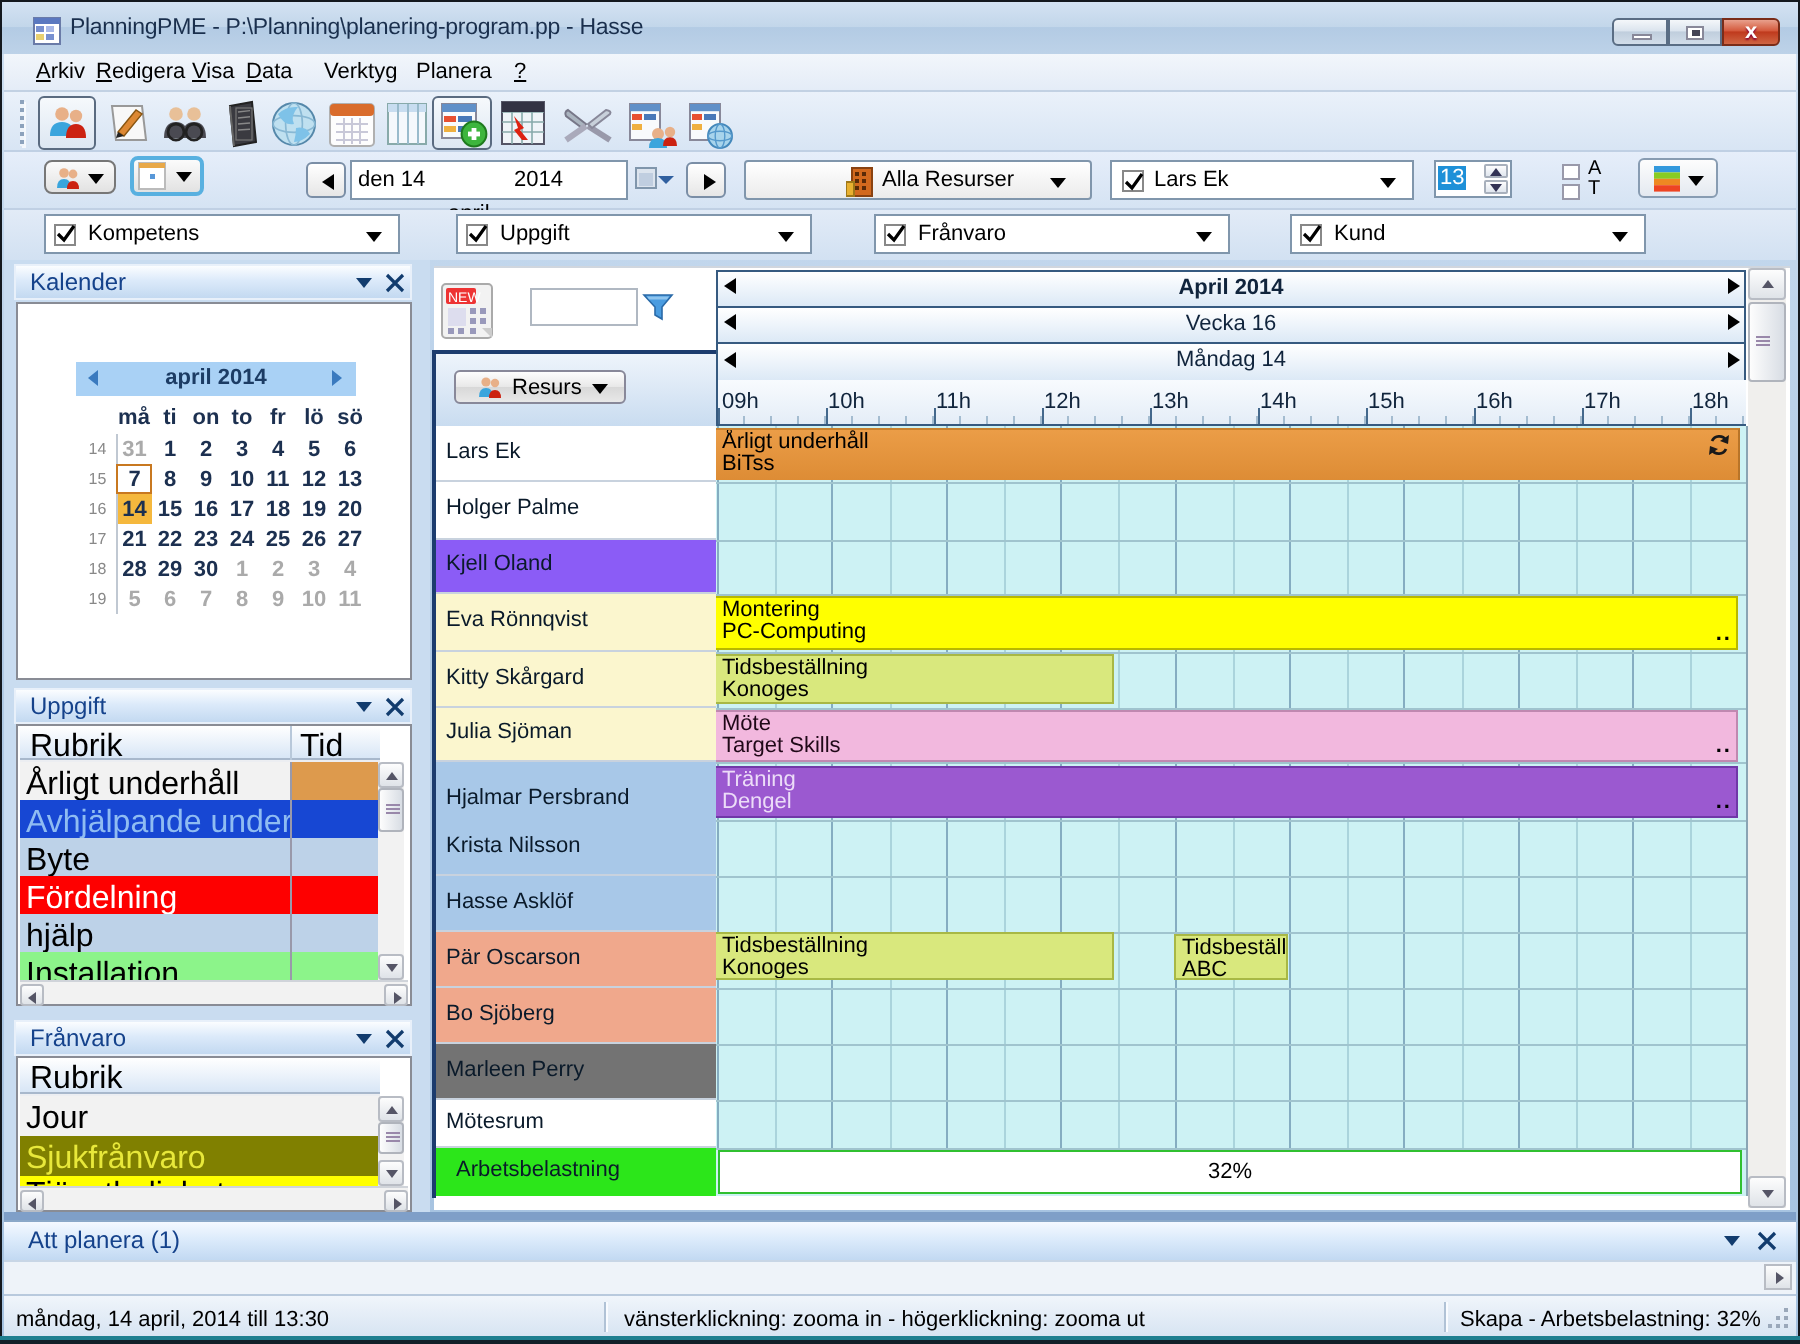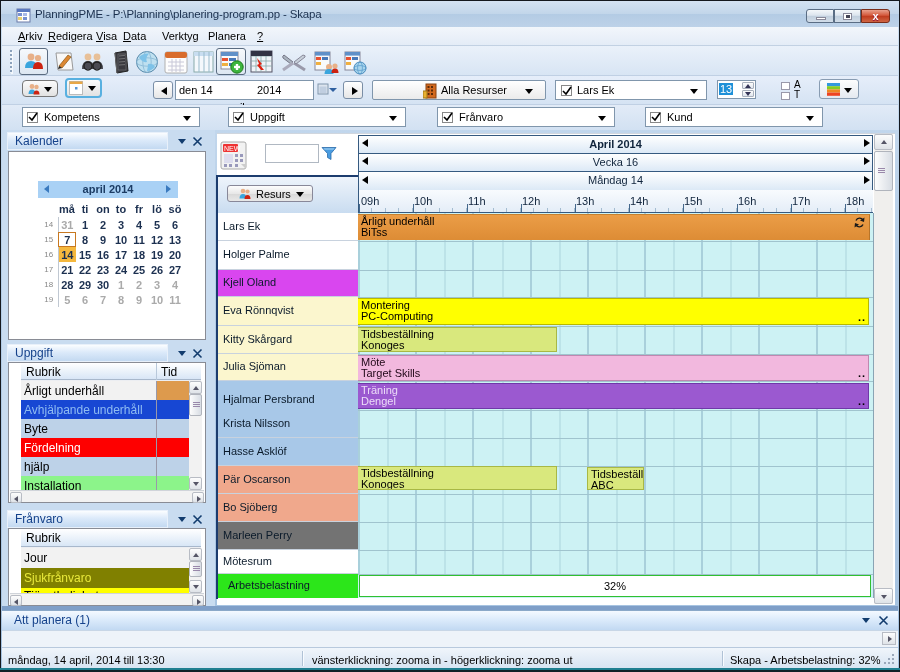--- a/index.html
+++ b/index.html
@@ -25,42 +25,42 @@
 .mi { position:absolute; top:3px; color:#000; }
 
 #tb1 { left:2px; top:46px; width:896px; height:30px; background:linear-gradient(#eaf1fa,#d8e5f4); border-bottom:1px solid #c0d0e4; }
 #tb2 { left:2px; top:76px; width:896px; height:29px; background:linear-gradient(#e6eefa,#d5e3f3); border-bottom:1px solid #c0d0e4;}
 #tb3 { left:2px; top:105px; width:896px; height:25px; background:linear-gradient(#e2ebf7,#d2e1f2); }
 .tbtn { position:absolute; border:1px solid #7a8ea6; border-radius:3px; background:linear-gradient(#ffffff,#e6e6e6); }
 .combo { position:absolute; background:#fff; border:1px solid #8096ac; }
 .cb { position:absolute; width:11px; height:11px; background:#fff; border:1px solid #888; }
 
 #sidebar { left:2px; top:130px; width:213px; height:478px; background:#c9dcf0; }
-.ptitle { position:absolute; left:7px; width:161px; height:18px;
+.ptitle { position:absolute; left:7px; width:199px; height:18px;
   background:linear-gradient(#fbfdff, #dceafa 45%, #c3d9f1 100%);
   border:1px solid #e8f0fa; color:#15428b; font-size:12px; line-height:17px; padding-left:7px; }
 .pbox { position:absolute; left:8px; width:198px; background:#fff; border:1px solid #898c95; }
 
 #main { left:217px; top:133px; width:678px; height:472px; background:#fff; border-top:1px solid #d0d6de; }
 
 #attbar { left:2px; top:610px; width:896px; height:20px;
   background:linear-gradient(#f4f9ff, #dcebfb 45%, #c2d9f2 100%); border-top:1px solid #8aa8c8;
   color:#15428b; font-size:12px; line-height:19px; padding-left:12px; }
 #attstrip { left:2px; top:630px; width:896px; height:17px; background:#eef3f9; border-top:1px solid #c8d6e6;}
 #statusbar { left:2px; top:647px; width:896px; height:21px;
   background:linear-gradient(#f0f5fb,#d7e4f2); border-top:1px solid #b8c9dd; color:#000; }
 
 #caltab td { width:18px; height:15px; text-align:center; padding:0; font-weight:bold; }
 #caltab td.wk { font-size:8px; color:#888; border-right:1px solid #c0c8d2; width:14px; font-weight:normal; }
 #caltab tr.dh td { height:17px; color:#1c3050; border-right:none; }
 #caltab td.gy { color:#aaa; }
 #d7 { outline:1px solid #c87820; outline-offset:-1px; }
 #d14 { background:#f5b83d; }
 
-.trow { position:absolute; left:12px; width:180px; font-size:12px; box-shadow:0 1px 0 #eceef2; }
+.trow { position:absolute; left:1px; width:180px; font-size:16px; box-shadow:0 1px 0 #eceef2; }
 .trow .rt { position:absolute; left:3px; top:3px; white-space:nowrap; }
 .tidc { position:absolute; left:135px; top:0; width:45px; height:100%; border-left:1px solid #99a; }
 .vsb { position:absolute; right:3px; width:13px; background:#f2f2f2; }
 .sbtn { position:absolute; width:13px; height:13px; background:linear-gradient(#fdfdfd,#dfe3e8); border:1px solid #b8bcc4; border-radius:2px; }
 .sthumb { position:absolute; left:0; width:13px; background:linear-gradient(90deg,#fdfdfd,#d8dde4); border:1px solid #b0b4bc; border-radius:2px; }
 .sthumb:after { content:""; position:absolute; left:3px; top:50%; margin-top:-3px; width:7px; height:1px; background:#98a; box-shadow:0 2px 0 #98a, 0 4px 0 #98a; }
 .hsb { position:absolute; left:1px; width:194px; height:12px; background:#f2f2f2; border-top:1px solid #d0d4da; }
 .hsb .sbtn { width:12px; height:11px; }
 .tri-up { position:absolute; left:3px; top:4px; width:0; height:0; border-left:3.5px solid transparent; border-right:3.5px solid transparent; border-bottom:4.5px solid #556; }
 .tri-dn { position:absolute; left:3px; top:4px; width:0; height:0; border-left:3.5px solid transparent; border-right:3.5px solid transparent; border-top:4.5px solid #556; }
@@ -84,21 +84,21 @@
 </style>
 </head>
 <body>
 <div id="frame" class="abs"></div>
 <div class="abs" style="left:0;top:0;width:900px;height:1px;background:#14181e;z-index:50;"></div>
 <div class="abs" style="left:0;top:0;width:1px;height:672px;background:#14181e;z-index:50;"></div>
 <div class="abs" style="left:899px;top:0;width:1px;height:672px;background:#14181e;z-index:50;"></div>
 <div class="abs" style="left:0;top:668px;width:900px;height:2px;background:#1f7f90;z-index:50;"></div>
 <div class="abs" style="left:0;top:670px;width:900px;height:2px;background:#122028;z-index:50;"></div>
 <div id="titlebar" class="abs"></div>
-<div id="titletext" class="abs">PlanningPME - P:\Planning\planering-program.pp - Skapa</div>
+<div id="titletext" class="abs">PlanningPME - P:\Planning\planering-program.pp - Hasse</div>
 <svg class="abs" style="left:16px;top:8px" width="16" height="16">
     <rect x="1" y="1" width="13" height="13" fill="#fff" stroke="#6a7ba8"></rect>
     <rect x="1" y="1" width="13" height="3" fill="#5a78c0"></rect>
     <rect x="2" y="5" width="4" height="3" fill="#7890d0"></rect>
     <rect x="7" y="5" width="4" height="3" fill="#a8b8e8"></rect>
     <rect x="2" y="9" width="4" height="3" fill="#e8d070"></rect>
     <rect x="7" y="9" width="4" height="3" fill="#7890d0"></rect>
   </svg>
 <div id="btnmin" class="abs winbtn">
     <div style="position:absolute;left:9px;top:7px;width:10px;height:3px;background:#fff;border:1px solid #889;"></div>
@@ -587,21 +587,21 @@
     <span class="rlb" style="left:487px;">18h</span>
 </div>
 
 <div id="names" class="abs" style="left:218px;top:213px;width:140px;height:385px;border-right:1px solid #365a80;">
  <div class="nrow" style="top:0;height:28px;background:#fff;">
       <span>Lars Ek</span>
     </div>
  <div class="nrow" style="top:28px;height:29px;background:#fff;">
       <span>Holger Palme</span>
     </div>
- <div class="nrow" style="top:57px;height:27px;background:#d946ef;">
+ <div class="nrow" style="top:57px;height:27px;background:#8b5cf6;">
       <span>Kjell Oland</span>
     </div>
  <div class="nrow" style="top:84px;height:29px;background:#fbf6ce;">
       <span>Eva Rönnqvist</span>
     </div>
  <div class="nrow" style="top:113px;height:28px;background:#fbf6ce;">
       <span>Kitty Skårgard</span>
     </div>
  <div class="nrow" style="top:141px;height:27px;background:#fbf6ce;">
       <span>Julia Sjöman</span>

